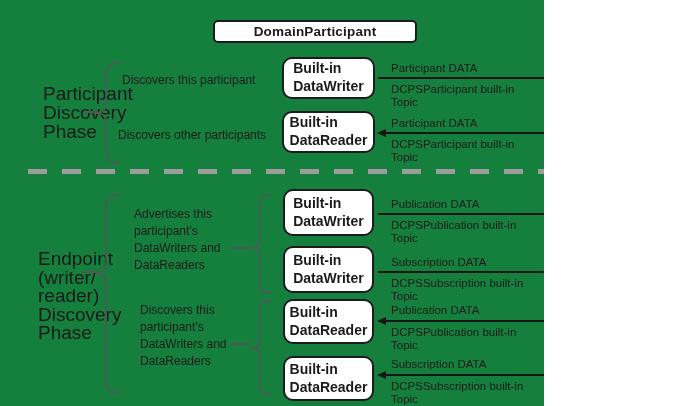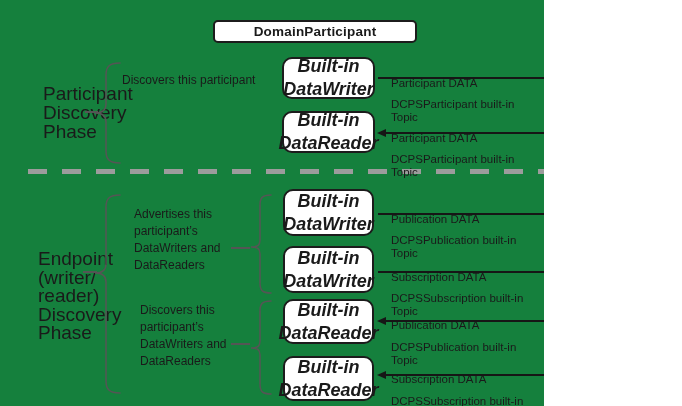--- a/index.html
+++ b/index.html
@@ -21,26 +21,26 @@
   }
   .dashline{
     left:28px;top:169px;width:551px;height:4.5px;
     background:repeating-linear-gradient(90deg,#9c9c9c 0 19px,transparent 19px 34px);
   }
   .phase-label{font-size:19px;line-height:19px;margin-left:26px;}
   .desc{font-size:12px;line-height:17px;}
   .bibox{
     border:2.5px solid #1c1c1c;border-radius:10px;background:#fff;
     display:flex;flex-direction:column;align-items:center;justify-content:center;
-    font-size:18px;font-weight:700;line-height:1.26;text-align:center;font-style:italic;
+    font-size:14px;font-weight:700;line-height:1.26;text-align:left;
   }
   .arrow-line{height:1.8px;background:#161616;}
   .ah-r{width:0;height:0;border-top:4.5px solid transparent;border-bottom:4.5px solid transparent;border-left:9px solid #161616;}
   .ah-l{width:0;height:0;border-top:4.5px solid transparent;border-bottom:4.5px solid transparent;border-right:9px solid #161616;}
-  .alabel{font-size:11.5px;line-height:13px;margin-top:15px;}
+  .alabel{font-size:11.5px;line-height:13px;}
   .tick{height:1.7px;background:#555555;}
   svg.brace{overflow:visible;}
   svg.brace path{fill:none;stroke:#555555;stroke-width:1.5;stroke-linecap:round;}
 </style>
 </head>
 <body>
 
 <div class="canvas">
 
   <div class="abs titlebox">
@@ -55,20 +55,21 @@
 
   <div class="abs phase-label ml" style="left:17px;top:84px;">Participant
 Discovery
 Phase</div>
   <div class="abs tick" style="left:85px;top:111px;width:13px;"></div>
   <svg class="abs brace" style="left:92px;top:62px;" width="30" height="102">
     <path d="M28,1 C17,1 14,5 14,13 L14,42 C14,48 11,51 3,51 C11,51 14,54 14,60 L14,89 C14,97 17,101 28,101"></path>
   </svg>
 
   <div class="abs desc" style="left:122px;top:72px;">Discovers this participant</div>
+  <div class="abs desc" style="left:118px;top:127px;">Discovers other participants</div>
 
   <div class="abs bibox ml" style="left:282px;top:57px;width:89px;height:38px;">Built-in
 DataWriter</div>
   <div class="abs alabel" style="left:391px;top:62px;">Participant DATA</div>
   <div class="abs arrow-line" style="left:378px;top:77px;width:171px;"></div>
   <div class="abs ah-r" style="left:548px;top:73.5px;"></div>
   <div class="abs alabel" style="left:391px;top:83px;">DCPSParticipant built-in Topic</div>
 
   <div class="abs bibox ml" style="left:282px;top:111px;width:89px;height:38px;">Built-in
 DataReader</div>

